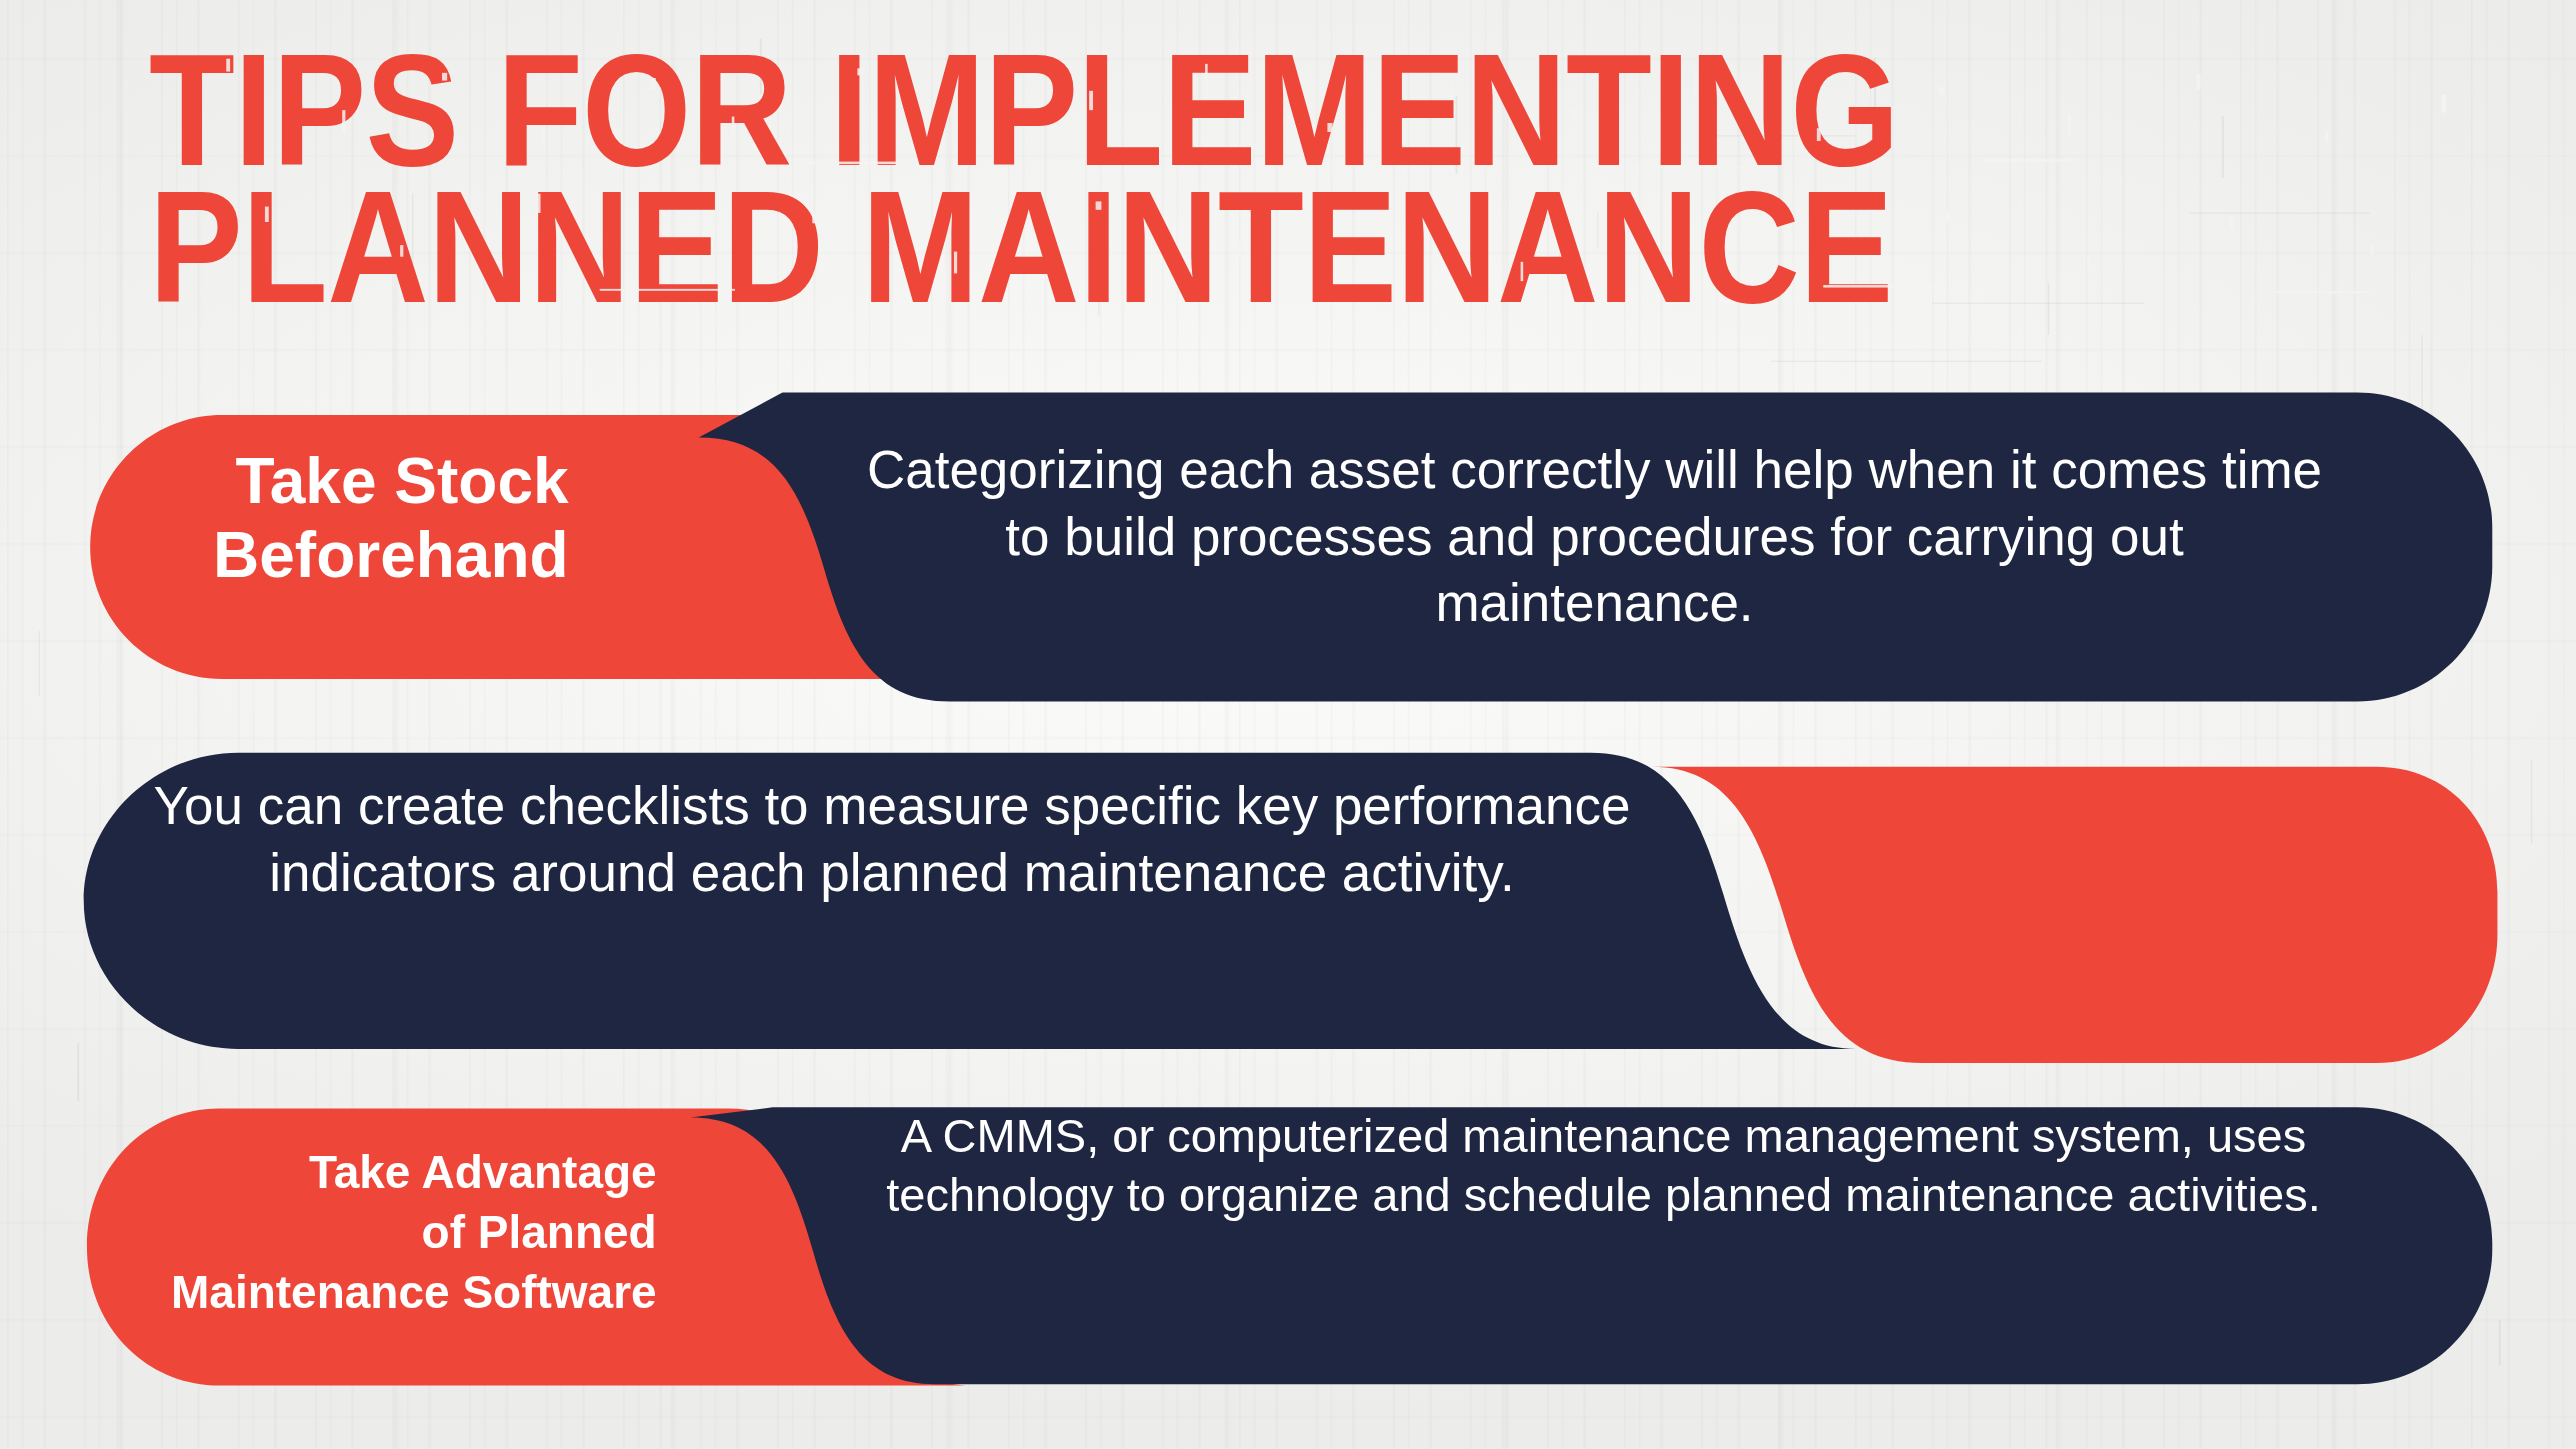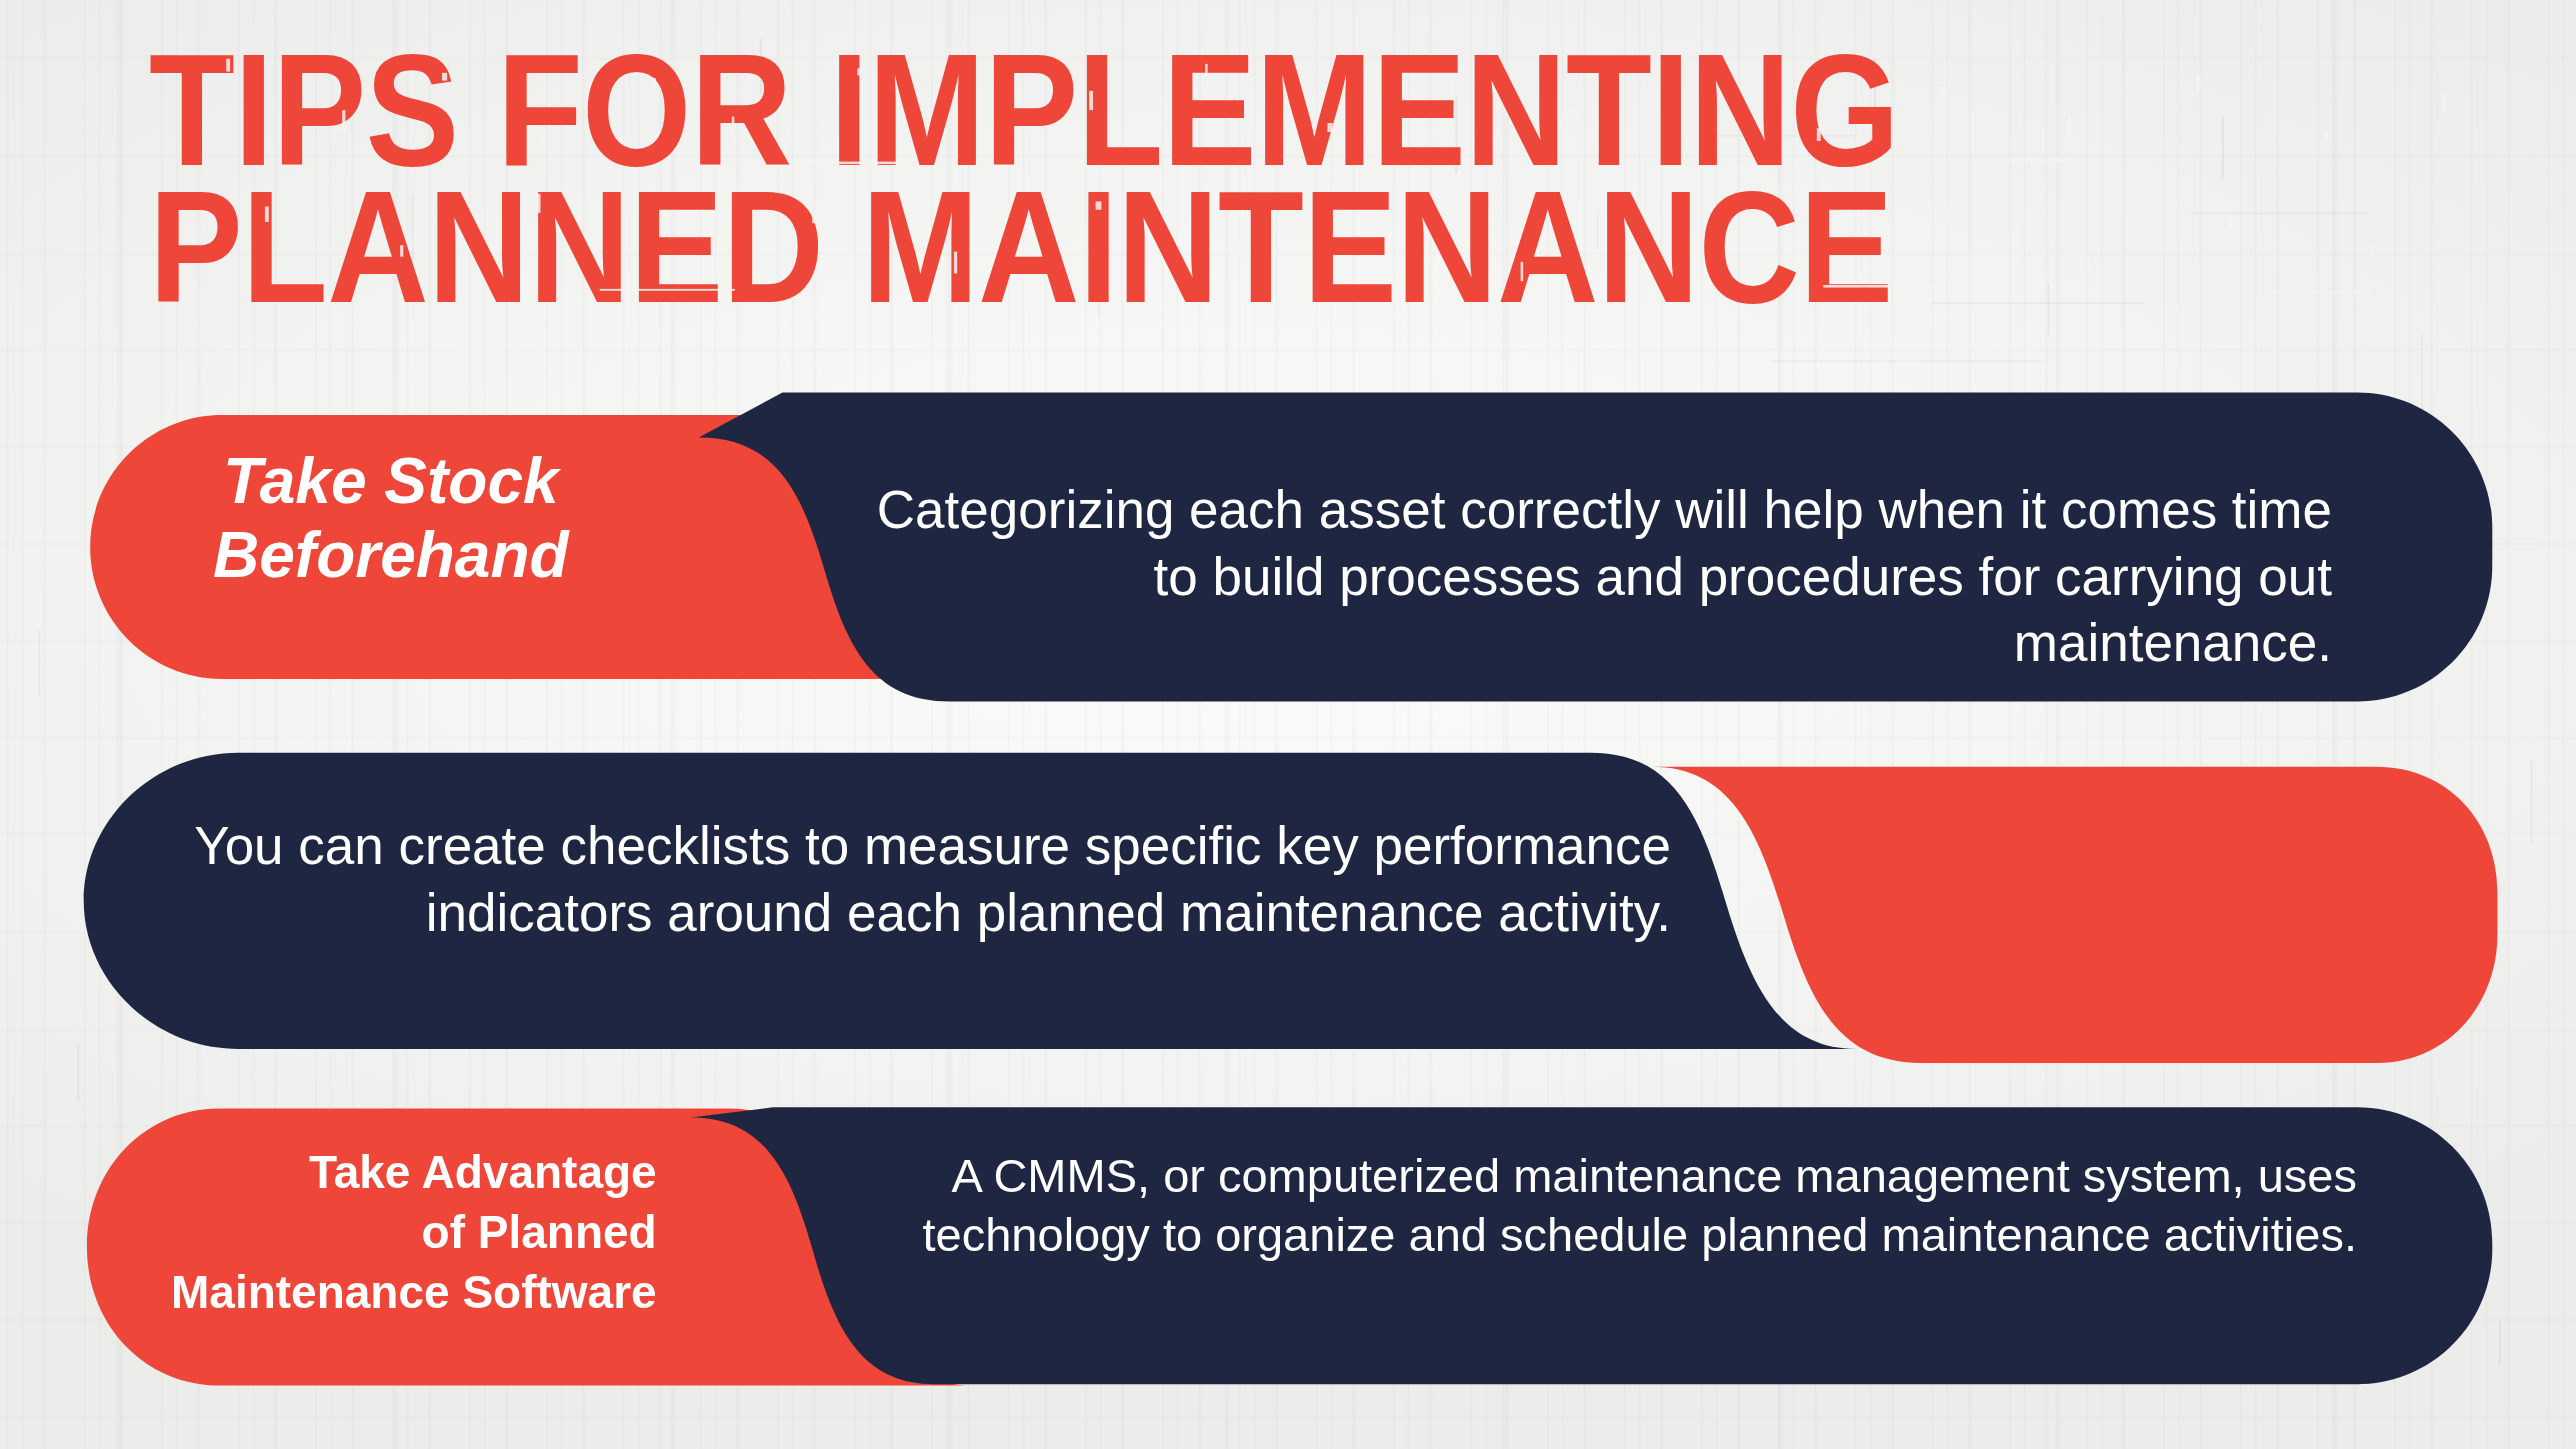--- a/index.html
+++ b/index.html
@@ -80,27 +80,26 @@
     font-weight:700;
     line-height:1.16;
     white-space:pre-line;
     z-index:6;
   }
   .panel-body{
     position:absolute;
     color:#ffffff;
     font-weight:400;
     line-height:1.255;
-    text-align:right;
+    text-align:center;
     z-index:6;
-    margin-top:40px;
-  }
-
-  
-  #card1-label{left:213px;top:444px;font-size:64px;text-align:center;font-style:italic;}
+  }
+
+  
+  #card1-label{left:213px;top:444px;font-size:64px;text-align:right;}
   #card1-body {left:857px;top:437px;width:1475px;font-size:53px;}
 
   
   #card2-body {left:113px;top:773px;width:1558px;font-size:53px;}
   #card2-label{left:1726px;top:806px;width:644px;font-size:64px;text-align:right;}
 
   
   #card3-label{left:171px;top:1143px;font-size:46px;text-align:right;line-height:1.30;}
   #card3-body {left:850px;top:1107px;width:1507px;font-size:47px;}
 </style>

